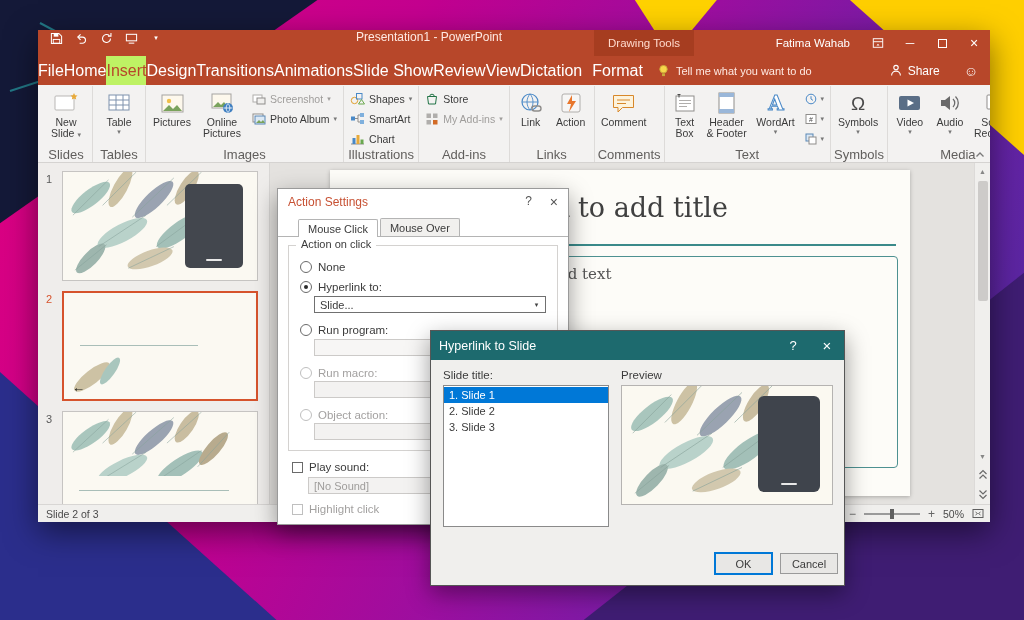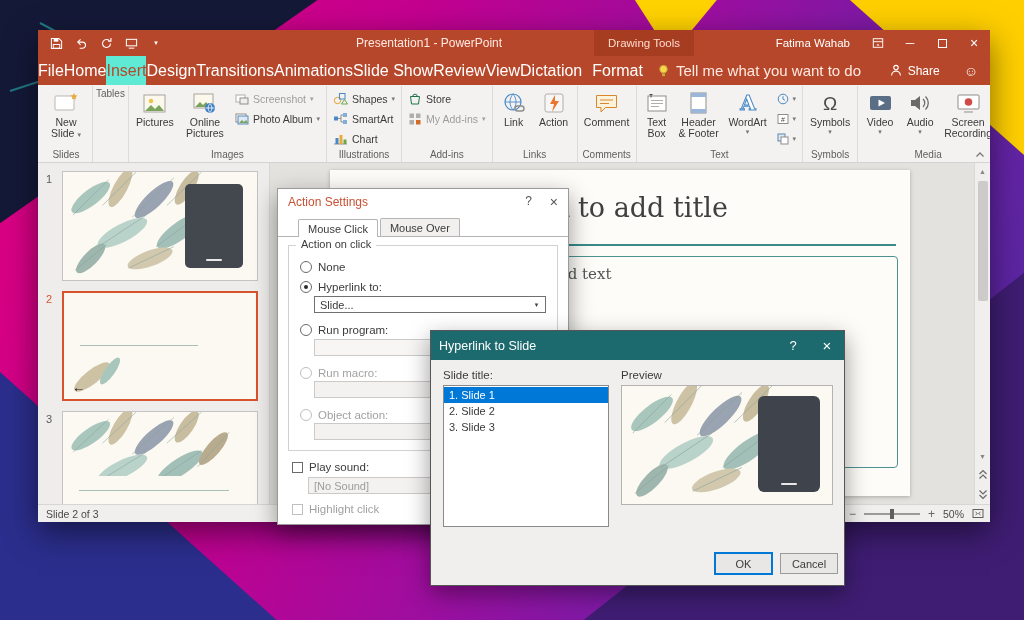--- a/index.html
+++ b/index.html
@@ -13,42 +13,42 @@
 .sh-y1{clip-path:polygon(62% 0,70% 0,65.5% 9%);background:#ffd200}
 .sh-y2{clip-path:polygon(83% 0,100% 0,100% 25%);background:#ffcf00}
 .sh-purp{clip-path:polygon(57% 100%,100% 44%,100% 100%);background:#3f1d73}
 .sh-blue{clip-path:polygon(0 60%,27% 100%,0 100%);background:#2b2e8c}
 .circ{position:absolute;height:2px;background:#2ec4c4;opacity:.55;transform-origin:left center}
 .c1{left:40px;top:22px;width:170px;transform:rotate(28deg)}
 .c2{left:10px;top:90px;width:120px;transform:rotate(-18deg)}
 
 .win{position:absolute;left:38px;top:30px;width:952px;height:492px;z-index:10;display:flex;flex-direction:column;background:#f3f2f1;box-shadow:0 10px 30px rgba(0,0,0,.5);font-size:11px;color:#3b3b3b}
 
-.tbar{position:relative;height:26px;background:#b7472a;display:flex;align-items:center;color:#fff;flex:0 0 auto}
+.tbar{position:relative;height:26px;background:#b7472a;display:flex;align-items:flex-start;color:#fff;flex:0 0 auto}
 .qat{display:flex;align-items:center;gap:9px;padding:0 10px}
 .qbtn{display:flex;align-items:center;justify-content:center;width:16px;height:16px}
 .tb-title{position:absolute;left:318px;font-size:12px;color:#ffe9e2;white-space:nowrap}
 .tb-ctx{position:absolute;left:556px;top:0;height:26px;line-height:26px;padding:0 14px;background:#a63d20;color:#ffd9cc;font-size:11.5px}
 .tb-right{margin-left:auto;display:flex;align-items:center;height:26px}
 .tb-user{font-size:11.5px;padding:0 12px;white-space:nowrap}
 .wbtn{width:32px;height:26px;display:flex;align-items:center;justify-content:center;font-size:12px;color:#fff}
 .rest{width:9px;height:9px;border:1px solid #fff;position:relative}
 
 .trow{height:29px;background:#b7472a;display:flex;align-items:stretch;color:#fff;flex:0 0 auto}
 .tab{padding:0 0;line-height:29px;font-size:16px;white-space:nowrap}
-.tab.active{background:#5eead4;color:#b7472a}
+.tab.active{background:#bef264;color:#b7472a}
 .tab.ctx{margin-left:10px}
-.tellme{display:flex;align-items:center;gap:6px;margin-left:14px;font-size:15px;color:#ffe9e2;white-space:nowrap}
+.tellme{display:flex;align-items:center;gap:6px;margin-left:14px;font-size:11px;color:#ffe9e2;white-space:nowrap}
 .share{margin-left:auto;display:flex;align-items:center;gap:6px;padding:0 12px;font-size:12px}
 .smile{padding:0 12px;display:flex;align-items:center;font-size:14px;color:#fff}
 
 .ribbon{position:relative;height:78px;background:#f3f2f1;border-bottom:1px solid #d5d3d1;display:flex;align-items:stretch;padding:1px 2px 0;flex:0 0 auto;overflow:hidden}
 .rgroup{display:flex;flex-direction:column;border-right:1px solid #dddbd9;padding:1px 3px 0}
 .rbody{flex:1;display:flex;align-items:flex-start;gap:2px}
-.rlabel{height:14px;text-align:center;font-size:10px;color:#605e5c;line-height:14px;white-space:nowrap}
+.rlabel{height:14px;text-align:center;font-size:13px;color:#605e5c;line-height:14px;white-space:nowrap}
 .bb{display:flex;flex-direction:column;align-items:center;width:46px;padding:2px 1px 0;font-size:10.5px;color:#3b3b3b;text-align:center;line-height:11px}
 .bb .ic{height:28px;display:flex;align-items:center;justify-content:center}
 .scol{display:flex;flex-direction:column;gap:1px;padding-top:2px}
 .sb{display:flex;align-items:center;gap:4px;height:19px;font-size:10.5px;color:#3b3b3b;padding:0 3px;white-space:nowrap}
 .dd{font-size:7px;color:#777;line-height:8px}
 .gray,.gray .dd{color:#9f9d9b}
 .collapse{position:absolute;right:5px;bottom:3px}
 
 .content{flex:1;display:flex;min-height:0}
 .panel{position:relative;width:232px;background:#efedeb;border-right:1px solid #d8d6d4;overflow:hidden;flex:0 0 auto}
@@ -245,20 +245,32 @@
                 </svg>
               </span>
             <span>New</span>
             <span><span>Slide</span> <span class="dd">▾</span></span>
           </div>
         </div>
         <div class="rlabel">Slides</div>
       </div>
 
       <div class="rgroup">
+        <div class="rbody">
+          <div class="bb">
+            <span class="ic">
+                <svg width="24" height="22" viewBox="0 0 24 22">
+                  <rect x="2" y="3" width="20" height="15" fill="#fff" stroke="#7f92ad"></rect>
+                  <path d="M2 8h20M2 13h20M9 3v15M16 3v15" stroke="#7f92ad" fill="none"></path>
+                </svg>
+              </span>
+            <span>Table</span>
+            <span class="dd">▾</span>
+          </div>
+        </div>
         <div class="rlabel">Tables</div>
       </div>
 
       <div class="rgroup">
         <div class="rbody">
           <div class="bb">
             <span class="ic">
                 <svg width="25" height="23" viewBox="0 0 25 23">
                   <rect x="2" y="3" width="21" height="17" fill="#fdf8ec" stroke="#a5a3a1"></rect>
                   <circle cx="9" cy="9" r="2.2" fill="#f0c04a"></circle>

